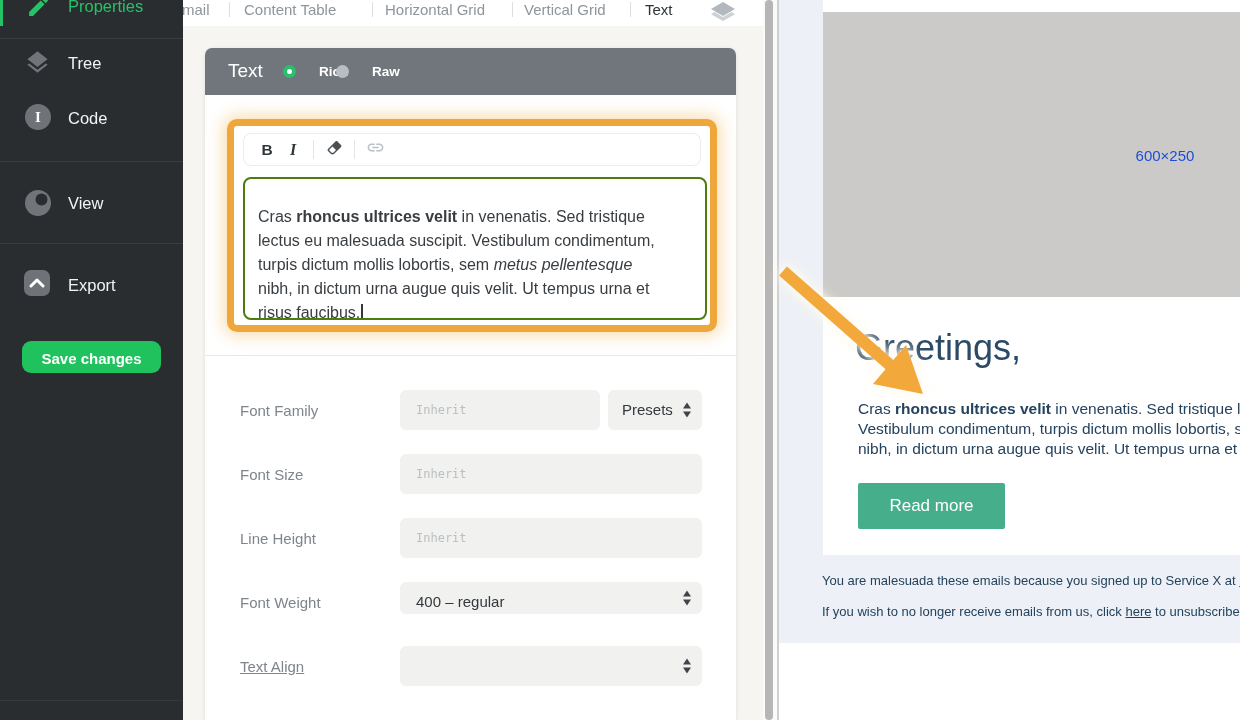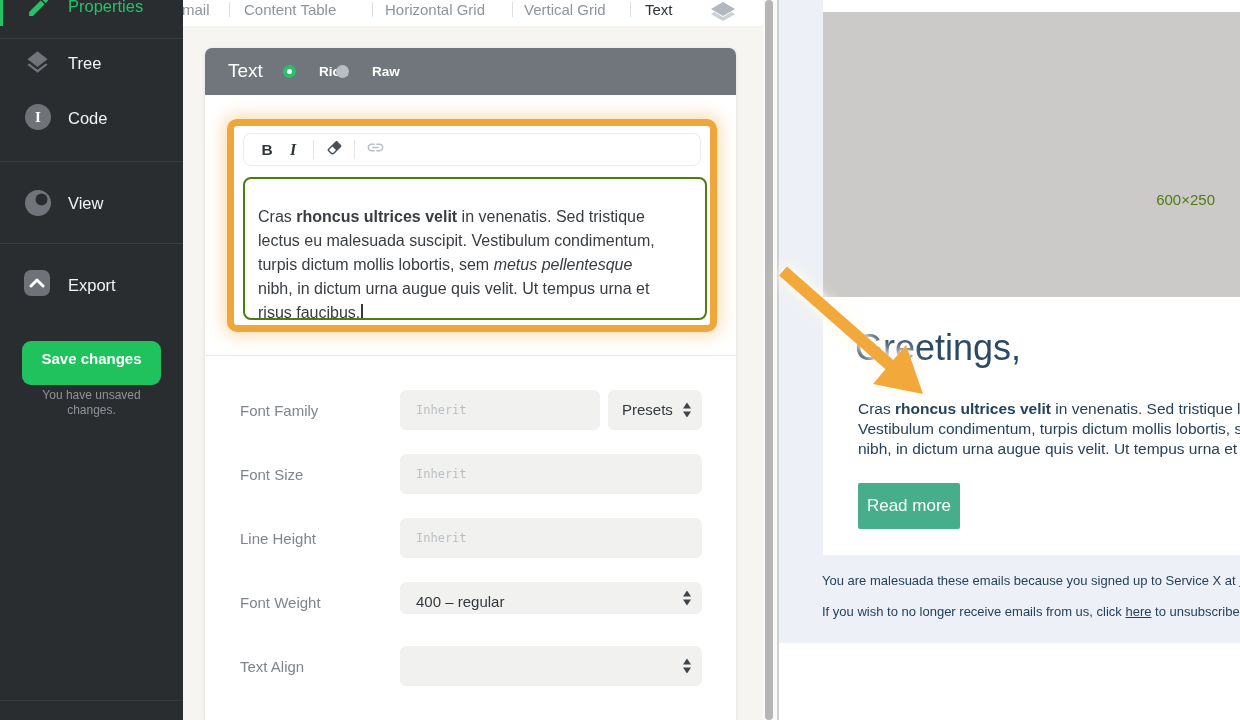--- a/index.html
+++ b/index.html
@@ -11,21 +11,21 @@
   .sidebar{left:0;top:0;width:183px;height:720px;background:#2a2d2f;z-index:10;}
   .sb-indicator{left:0;top:0;width:3px;height:26px;background:#25c368;}
   .sb-divider{left:0;width:183px;height:1px;background:#3a3d3f;}
   .sb-label{font-size:16.5px;font-weight:500;color:#f2f3f3;white-space:nowrap;}
   .sb-label.active{color:#25c368;}
   .icon-circle{width:26px;height:26px;border-radius:50%;background:#6f7377;color:#fff;
                display:flex;align-items:center;justify-content:center;
                font-family:"Liberation Serif",serif;font-weight:700;font-size:15px;}
   .icon-square{width:26px;height:26px;border-radius:7px;background:#6f7377;
                display:flex;align-items:center;justify-content:center;}
-  .save-btn{left:22px;top:341px;width:139px;height:44px;background:#1fc25d;border-radius:9px;
+  .save-btn{left:22px;top:341px;width:139px;height:32px;background:#1fc25d;border-radius:9px;
             color:#fff;font-size:15px;font-weight:700;text-align:center;line-height:36px;cursor:pointer;}
   .unsaved{left:0;top:388px;width:183px;text-align:center;color:#8f9499;font-size:12px;line-height:15px;}
 
   
   .workspace{left:183px;top:0;width:580px;height:720px;background:#f6f5f2;}
   .tabbar{left:0;top:0;width:580px;height:26px;background:#fff;}
   .tab{position:absolute;top:0;font-size:15px;color:#8e959b;line-height:20px;white-space:nowrap;cursor:pointer;}
   .tab.active{color:#2e3336;}
   .tab-sep{position:absolute;top:2px;width:1px;height:15px;background:#dcdfe2;}
 
@@ -70,24 +70,24 @@
   
   .scroll-track{left:763px;top:0;width:16px;height:720px;background:#fafaf9;}
   .scroll-thumb{left:765px;top:0;width:8px;height:720px;background:#b6b6b6;border-radius:4px;cursor:pointer;}
   .pane-divider{left:777px;top:0;width:2px;height:720px;background:#cfcfcf;}
 
   
   .preview{left:779px;top:0;width:461px;height:720px;background:#fff;overflow:hidden;}
   .pv-wrapper{left:0;top:0;width:461px;height:643px;background:#edf1f7;}
   .pv-card{left:44px;top:0;width:417px;height:555px;background:#fff;}
   .pv-image{left:44px;top:12px;width:417px;height:285px;background:#cbcac8;}
-  .pv-image-label{left:336px;top:147px;width:100px;text-align:right;font-size:15px;color:#4d7c0f;margin-top:44px;}
+  .pv-image-label{left:336px;top:147px;width:100px;text-align:center;font-size:15px;color:#1d4ed8;}
   .pv-heading{left:76px;top:326px;font-size:36px;font-weight:500;color:#2b4a68;line-height:44px;}
   .pv-para{left:79px;top:399px;font-size:15.5px;line-height:20px;color:#25425e;}
-  .pv-btn{left:79px;top:483px;width:102px;height:46px;background:#47ae8b;border-radius:2px;color:#fff;
+  .pv-btn{left:79px;top:483px;width:147px;height:46px;background:#47ae8b;border-radius:2px;color:#fff;
           font-size:17px;text-align:center;line-height:46px;cursor:pointer;}
   .pv-footer{font-size:13px;color:#24425c;white-space:nowrap;}
 
   .arrow-svg{left:0;top:0;width:1240px;height:720px;pointer-events:none;z-index:30;
              filter:drop-shadow(0 0 4px rgba(255,255,255,.9)) drop-shadow(0 0 7px rgba(255,248,225,.8));}
 </style>
 </head>
 <body>
 
 <div class="stage">
@@ -162,21 +162,21 @@
 
       <div class="abs field-label" style="left:35px;top:482px;">Line Height</div>
       <input class="abs field-input" style="left: 195px; top: 470px; width: 302px; height: 40px;" placeholder="Inherit">
 
       <div class="abs field-label" style="left:35px;top:546px;">Font Weight</div>
       <div class="select-box" style="left:195px;top:534px;width:302px;height:32px;">
         <span class="select-text">400 – regular</span>
         <span class="updown"></span>
       </div>
 
-      <div class="abs field-label" style="left:35px;top:610px;">Text Align</div>
+      <div class="abs field-label" style="left:35px;top:610px;text-decoration:underline;">Text Align</div>
       <div class="select-box" style="left:195px;top:598px;width:302px;height:40px;">
         <span class="select-text"></span>
         <span class="updown"></span>
       </div>
     </div>
   </div>
 
   <div class="abs scroll-track"></div>
   <div class="abs scroll-thumb"></div>
   <div class="abs pane-divider"></div>
@@ -239,24 +239,20 @@
     <div>
       <span class="abs icon-square" style="left:24px;top:270px;">
         <svg width="16" height="12" viewBox="0 0 16 12">
           <polyline points="2,9 8,3 14,9" fill="none" stroke="#fff" stroke-width="3" stroke-linecap="round" stroke-linejoin="round"></polyline>
         </svg>
       </span>
       <span class="abs sb-label" style="left:68px;top:276px;">Export</span>
     </div>
 
     <div class="abs save-btn">Save changes</div>
-    <div class="abs unsaved">
-      <div>You have unsaved</div>
-      <div>changes.</div>
-    </div>
     <div class="abs sb-divider" style="top:700px;background:#37393b;"></div>
   </div>
 
   <svg class="abs arrow-svg">
     <line x1="783" y1="271" x2="891" y2="366" stroke="#f3a83c" stroke-width="12"></line>
     <polygon points="923,394 873,384 906,345" fill="#f3a83c"></polygon>
   </svg>
 
 </div>
 

